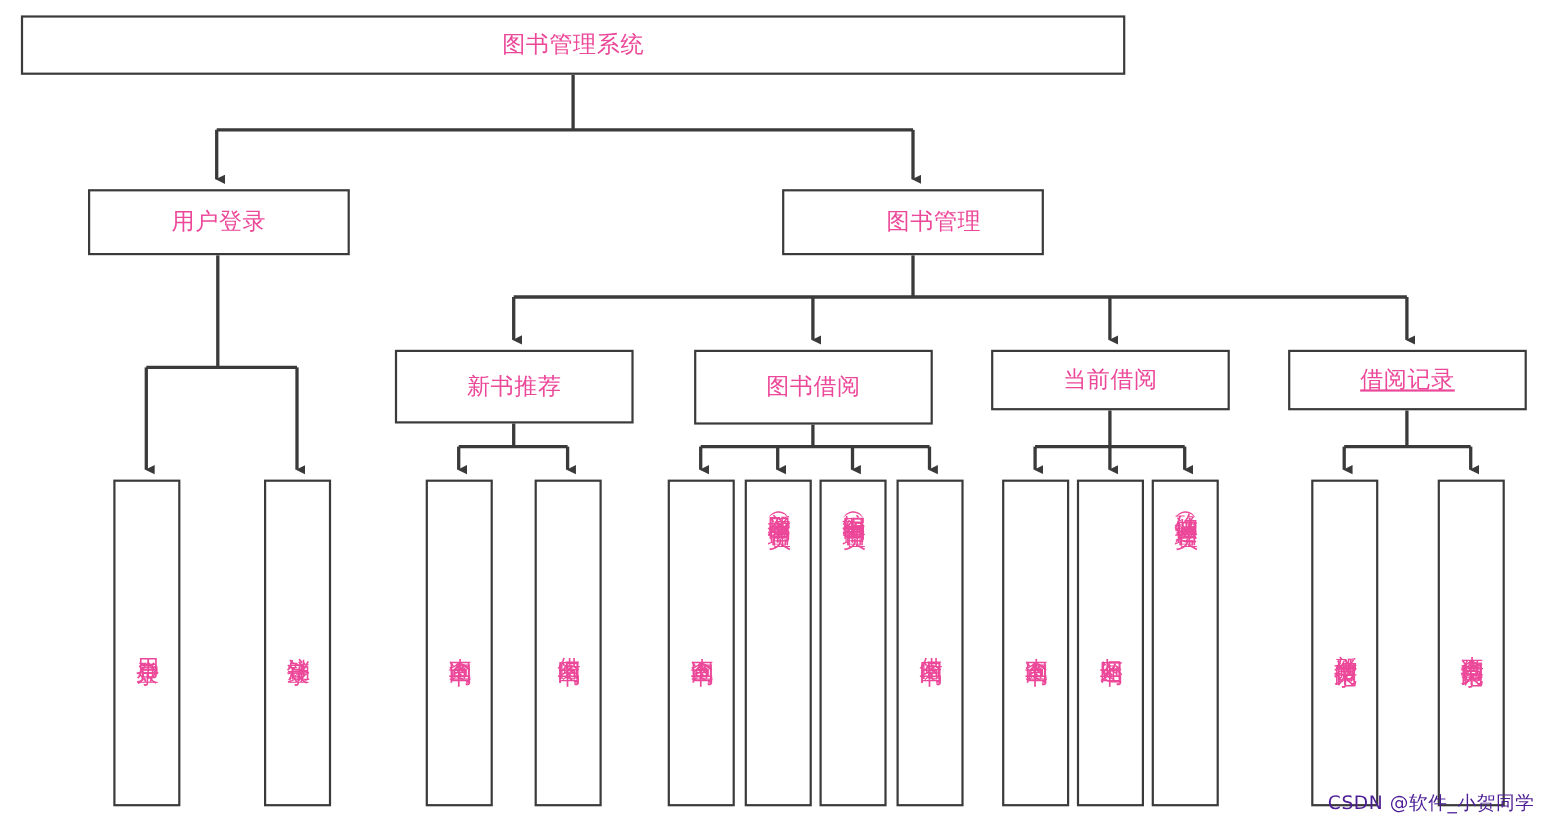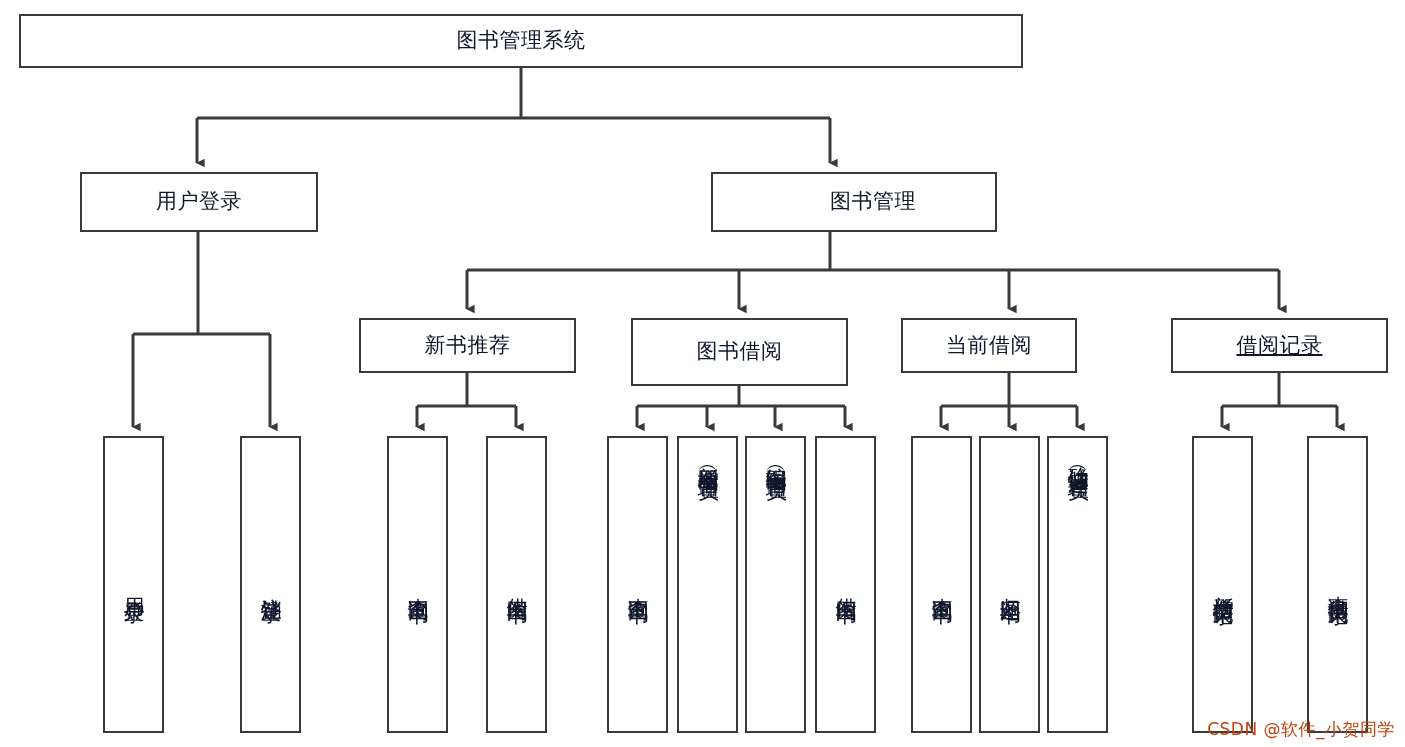--- a/index.html
+++ b/index.html
@@ -25,21 +25,21 @@
     height: 747px;
   }
   .node {
     position: absolute;
     box-sizing: border-box;
     background: #ffffff;
     border: 2.5px solid #3a3a3a;
     display: flex;
     align-items: center;
     justify-content: center;
-    color: #0f172a;
+    color: #ec4899;
     z-index: 3;
   }
   .node-root .node-label,
   .node-l2 .node-label,
   .node-l3 .node-label {
     font-size: 21px;
     line-height: 1.1;
     letter-spacing: 0.5px;
     white-space: nowrap;
   }
@@ -59,21 +59,21 @@
   }
   .node-leaf.align-mid {
     align-items: center;
     padding-top: 0;
   }
   #watermark {
     position: absolute;
     right: 10px;
     bottom: 6px;
     font-size: 17px;
-    color: #c2410c;
+    color: #4c1d95;
     letter-spacing: 0.5px;
     z-index: 5;
     white-space: nowrap;
     font-family: "DejaVu Sans", "Liberation Sans", sans-serif;
   }
 </style>
 </head>
 <body>
 
 <div id="diagram-root">
@@ -129,31 +129,31 @@
     </g>
   </svg>
 
   <div class="node node-root" style="left:19px; top:14px; width:1004px; height:54px;">
     <span class="node-label">图书管理系统</span>
   </div>
 
   <div class="node node-l2" style="left:80px; top:172px; width:238px; height:60px;">
     <span class="node-label">用户登录</span>
   </div>
-  <div class="node node-l2" style="left:711px; top:172px; width:286px; height:60px;padding-left:38px;">
+  <div class="node node-l2" style="left:711px; top:172px; width:238px; height:60px;padding-left:38px;">
     <span class="node-label">图书管理</span>
   </div>
 
-  <div class="node node-l3" style="left:359px; top:318px; width:217px; height:55px;align-items:center;">
+  <div class="node node-l3" style="left:359px; top:318px; width:217px; height:67px;align-items:center;">
     <span class="node-label">新书推荐</span>
   </div>
   <div class="node node-l3" style="left:631px; top:318px; width:217px; height:68px;">
     <span class="node-label">图书借阅</span>
   </div>
-  <div class="node node-l3" style="left:901px; top:318px; width:176px; height:55px;">
+  <div class="node node-l3" style="left:901px; top:318px; width:217px; height:55px;">
     <span class="node-label">当前借阅</span>
   </div>
   <div class="node node-l3" style="left:1171px; top:318px; width:217px; height:55px;text-decoration:underline;">
     <span class="node-label">借阅记录</span>
   </div>
 
   <div class="node node-leaf align-mid" style="left:103px; top:436px; width:61px; height:297px;">
     <span class="node-label">用户登录</span>
   </div>
   <div class="node node-leaf align-mid" style="left:240px; top:436px; width:61px; height:297px;">

